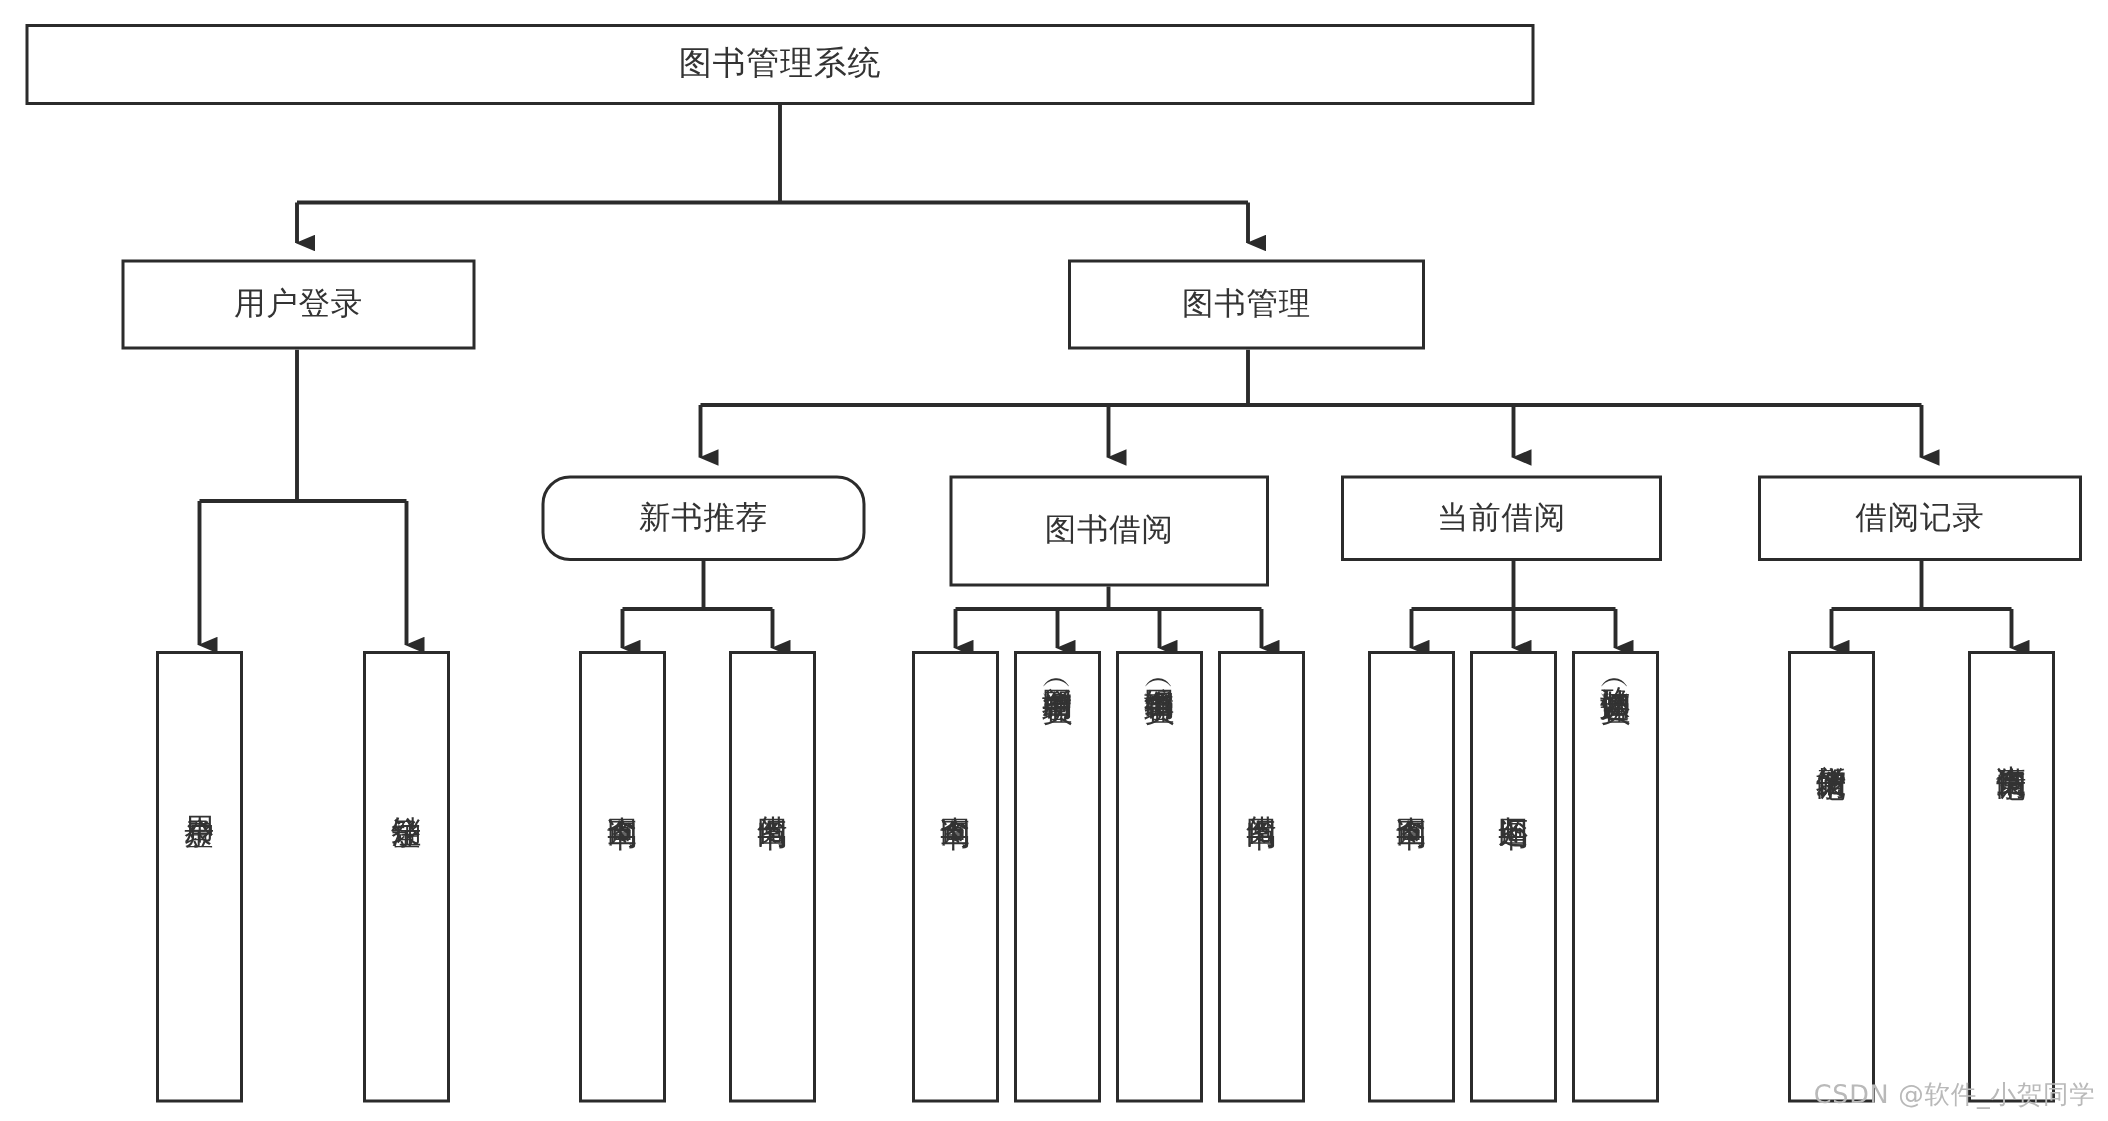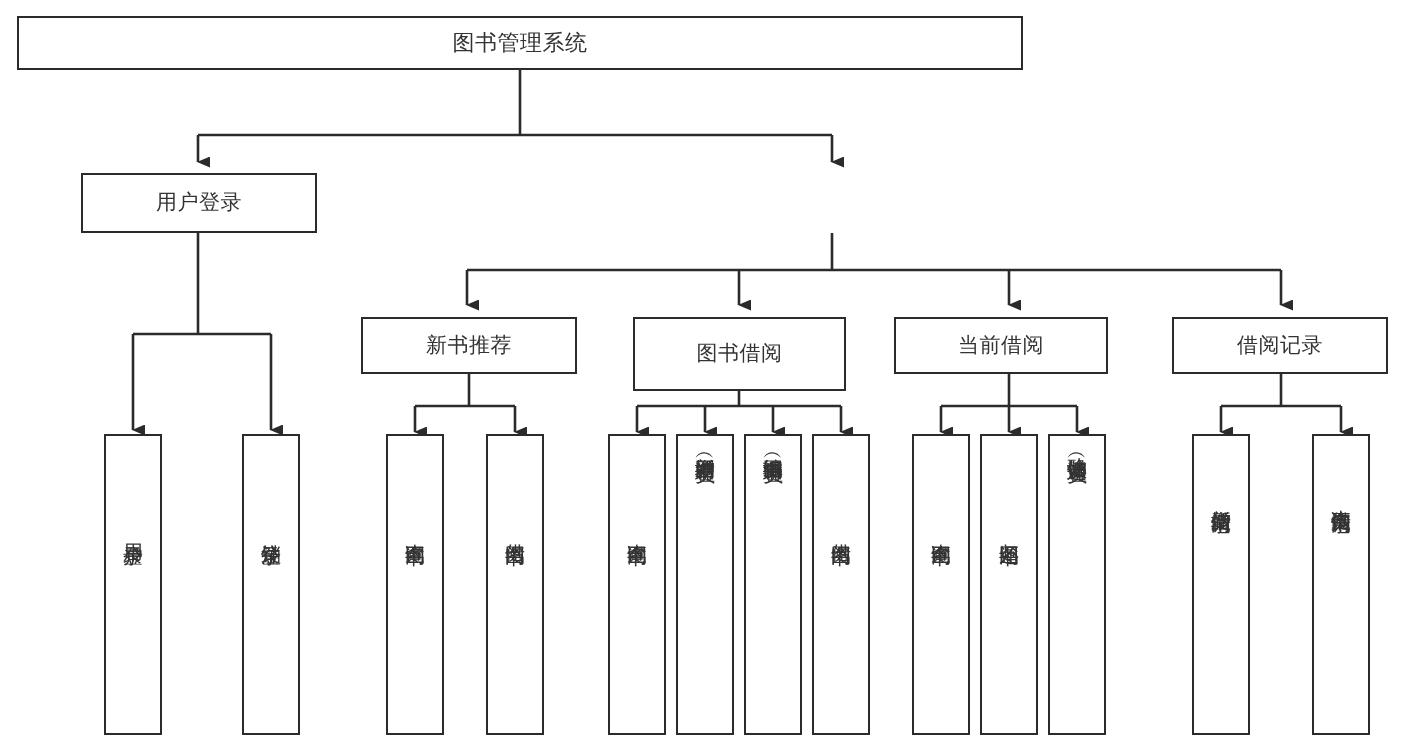--- a/index.html
+++ b/index.html
@@ -134,22 +134,25 @@
     </g>
   </svg>
 
   <div class="node horiz root" style="left:17px; top:16px; width:1006px; height:54px;">
     <span class="label">图书管理系统</span>
   </div>
 
   <div class="node horiz" style="left:81px; top:173px; width:236px; height:60px;">
     <span class="label">用户登录</span>
   </div>
-
-  <div class="node horiz" style="left:361px; top:317px; width:216px; height:57px;">
+  <div class="node horiz" style="left:712px; top:173px; width:238px; height:60px;">
+    <span class="label">图书管理</span>
+  </div>
+
+  <div class="node horiz" style="left:361px; top:317px; width:216px; height:57px;border-radius:19px;">
     <span class="label">新书推荐</span>
   </div>
   <div class="node horiz" style="left:633px; top:317px; width:213px; height:74px;">
     <span class="label">图书借阅</span>
   </div>
   <div class="node horiz" style="left:894px; top:317px; width:214px; height:57px;">
     <span class="label">当前借阅</span>
   </div>
   <div class="node horiz" style="left:1172px; top:317px; width:216px; height:57px;">
     <span class="label">借阅记录</span>
@@ -192,14 +195,15 @@
     <span class="label">确认归还（管理员）</span>
   </div>
 
   <div class="node leaf mid2" style="left:1192px; top:434px; width:58px; height:301px;">
     <span class="label">新增借阅记录</span>
   </div>
   <div class="node leaf mid2" style="left:1312px; top:434px; width:58px; height:301px;">
     <span class="label">查询借阅记录</span>
   </div>
 
+  <div id="watermark">CSDN @软件_小贺同学</div>
 
 </div>
 
 </body></html>

